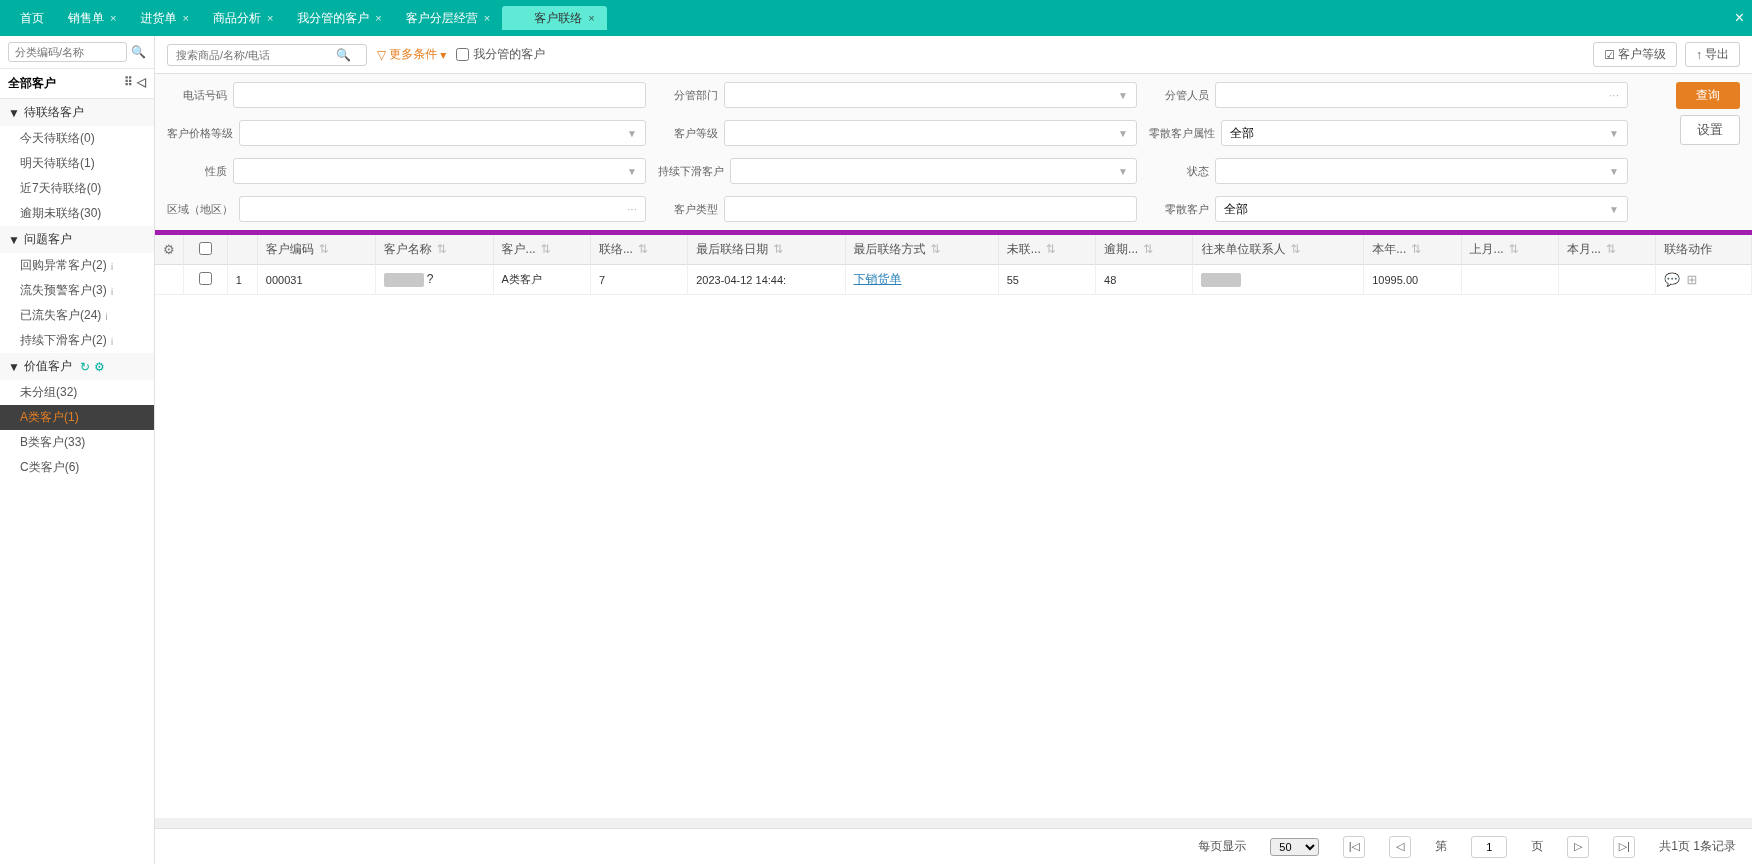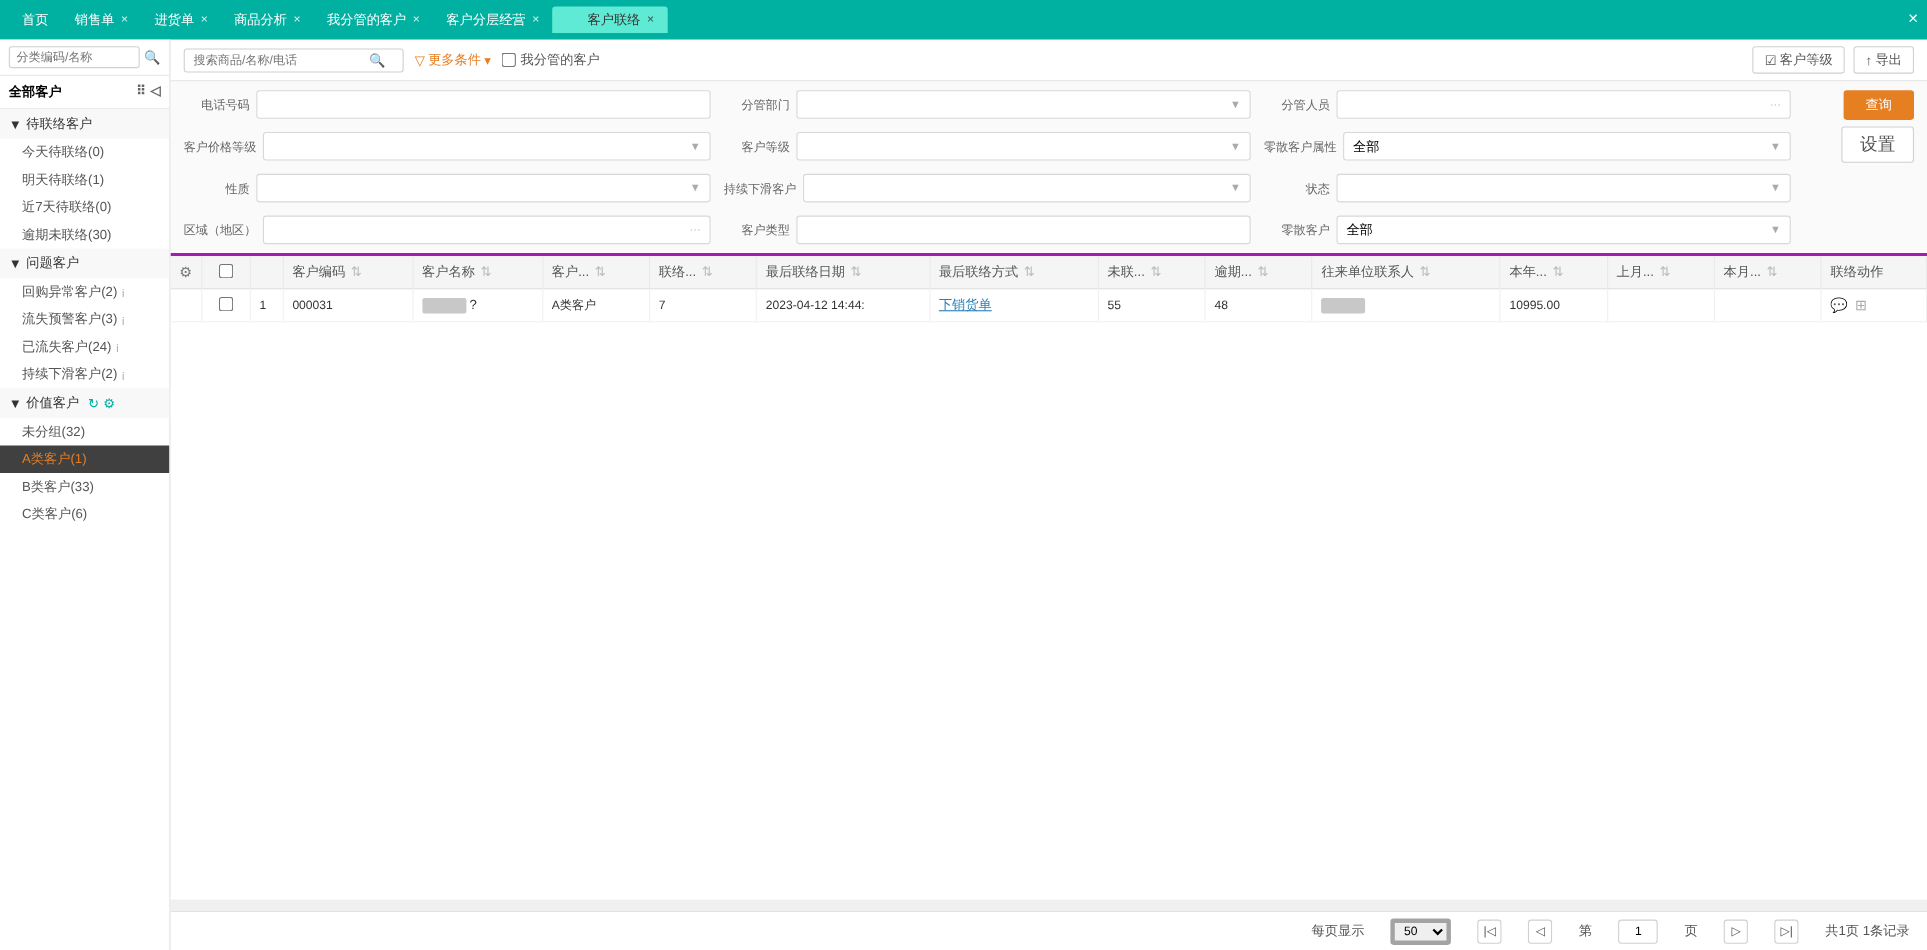--- a/index.html
+++ b/index.html
@@ -156,21 +156,21 @@
       font-size: 11px;
       color: #555;
       display: flex;
       align-items: center;
       gap: 3px;
     }
     
     
     .advanced-filters {
       background: #fafafa;
-      border-bottom: 3px solid #a21caf;
+      border-bottom: 5px solid #a21caf;
       padding: 8px 12px;
     }
     .filter-row {
       display: flex;
       gap: 12px;
       margin-bottom: 6px;
       align-items: center;
     }
     .filter-row:last-child { margin-bottom: 0; }
     .filter-item {
@@ -212,21 +212,21 @@
       cursor: pointer;
       font-size: 12px;
     }
     .settings-btn {
       background: white;
       color: #555;
       border: 1px solid #d0d0d0;
       padding: 5px 16px;
       border-radius: 3px;
       cursor: pointer;
-      font-size: 16px;
+      font-size: 13px;
     }
     .filter-action-col {
       display: flex;
       flex-direction: column;
       gap: 6px;
       width: 100px;
       align-items: flex-end;
     }
     
     
@@ -274,21 +274,21 @@
       border-top: 1px solid #e0e0e0;
       display: flex;
       align-items: center;
       justify-content: flex-end;
       padding: 0 16px;
       gap: 24px;
       font-size: 11px;
       color: #555;
     }
     .pagination select {
-      border: 4px solid #a3a3a3;
+      border: 1px solid #a3a3a3;
       padding: 1px 4px;
       border-radius: 3px;
       font-size: 11px;
     }
     .pagination-btn {
       width: 22px;
       height: 22px;
       border: 1px solid #d0d0d0;
       background: white;
       border-radius: 3px;

